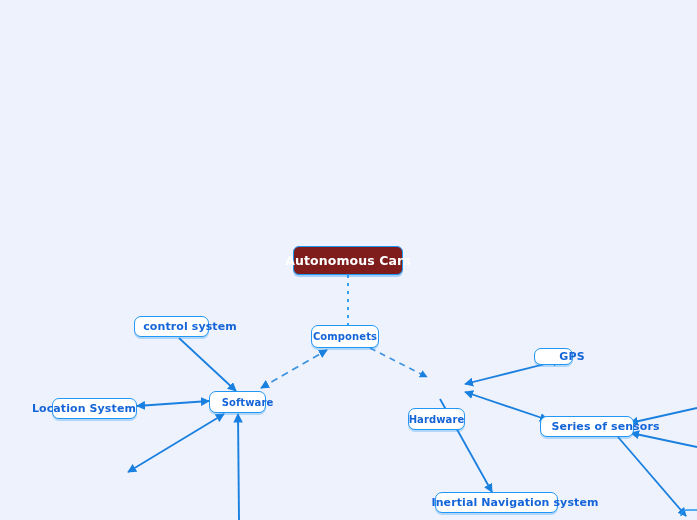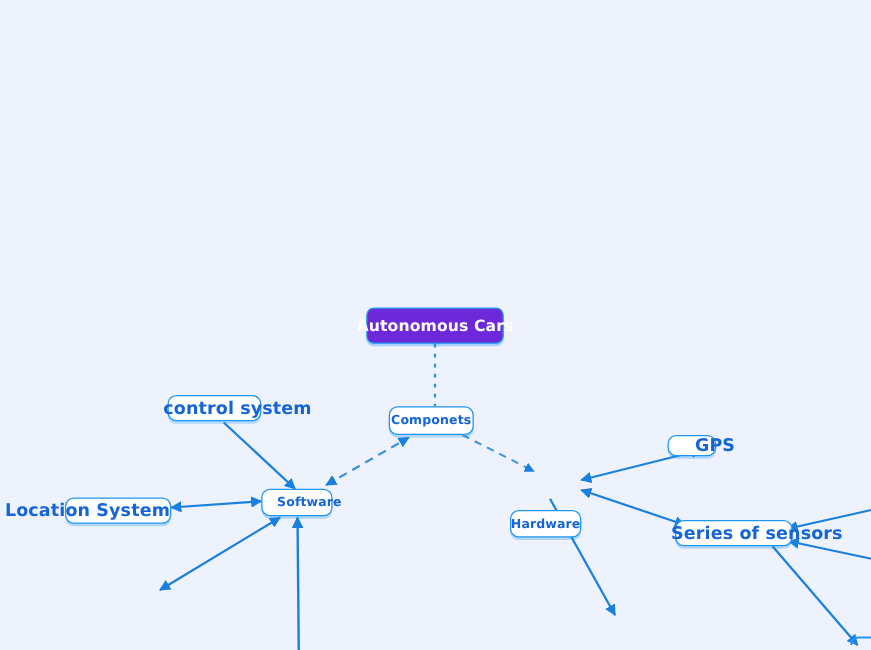--- a/index.html
+++ b/index.html
@@ -33,33 +33,33 @@
     border-radius: 7px;
     background: #ffffff;
     border: 1.6px solid #2196f3;
     color: #1565d8;
     font-weight: bold;
     white-space: nowrap;
     letter-spacing: 0.1px;
     box-shadow: 0 2px 0 0 rgba(33,150,243,0.30);
   }
   .node.root {
-    background: #6d28d9;
+    background: #7f1d1d;
     border-color: #2196f3;
     color: #ffffff;
     font-size: 12.5px;
     border-radius: 6px;
     box-shadow: 0 2px 0 0 rgba(33,150,243,0.35);
   }
   .node.branch {
     font-size: 10px;
     border-width: 1.7px;
   }
   .node.leaf {
-    font-size: 14px;
+    font-size: 11px;
     padding-left: 37px;
   }
 </style>
 </head>
 <body>
 
 <div id="canvas">
 
   <svg class="edges" viewBox="0 0 697 520" xmlns="http://www.w3.org/2000/svg">
     <defs>
@@ -126,14 +126,17 @@
 
 
   <div class="node leaf" style="left:534px; top:348px; width:37px; height:17px;">
     <span>GPS</span>
   </div>
 
   <div class="node leaf" style="left:540px; top:416px; width:94px; height:21px;">
     <span>Series of sensors</span>
   </div>
 
+  <div class="node leaf" style="left:435px; top:492px; width:123px; height:21px;">
+    <span>Inertial Navigation system</span>
+  </div>
 
 </div>
 
 </body></html>

